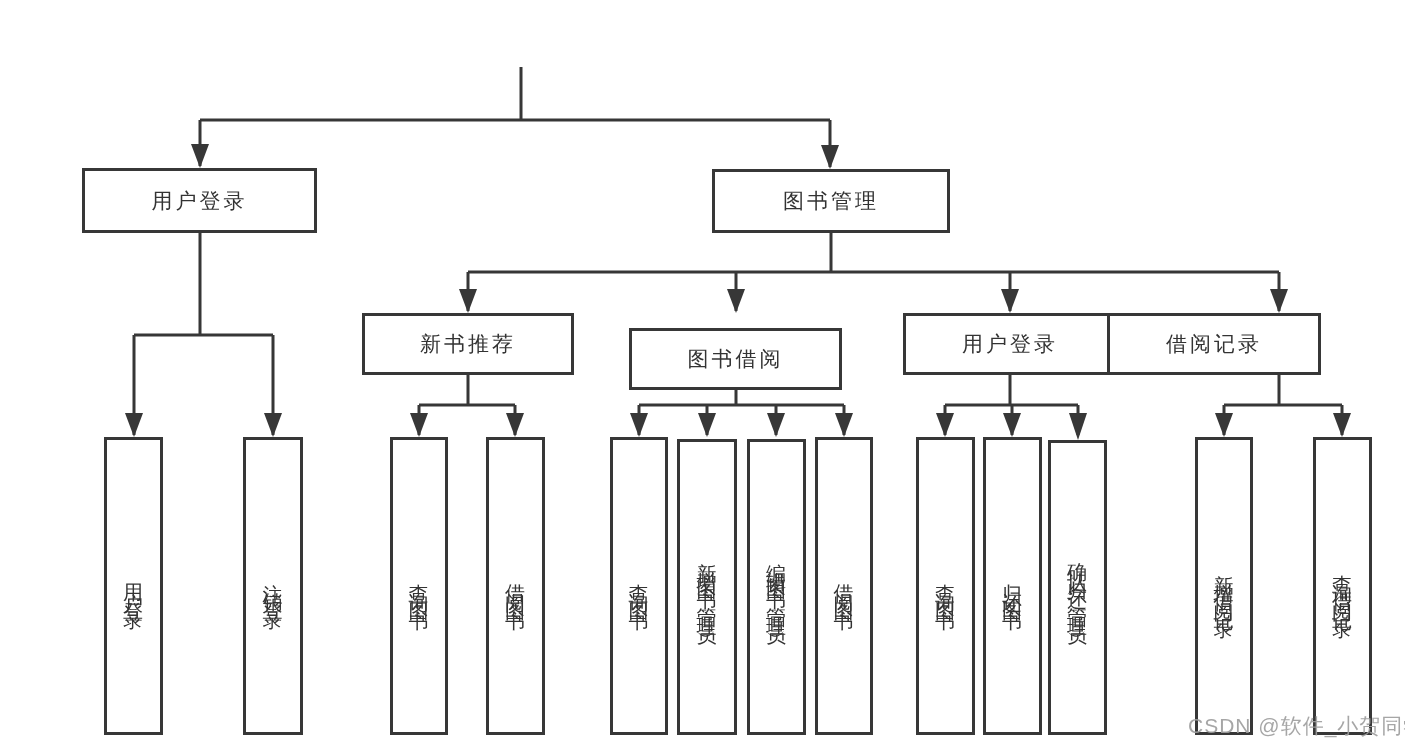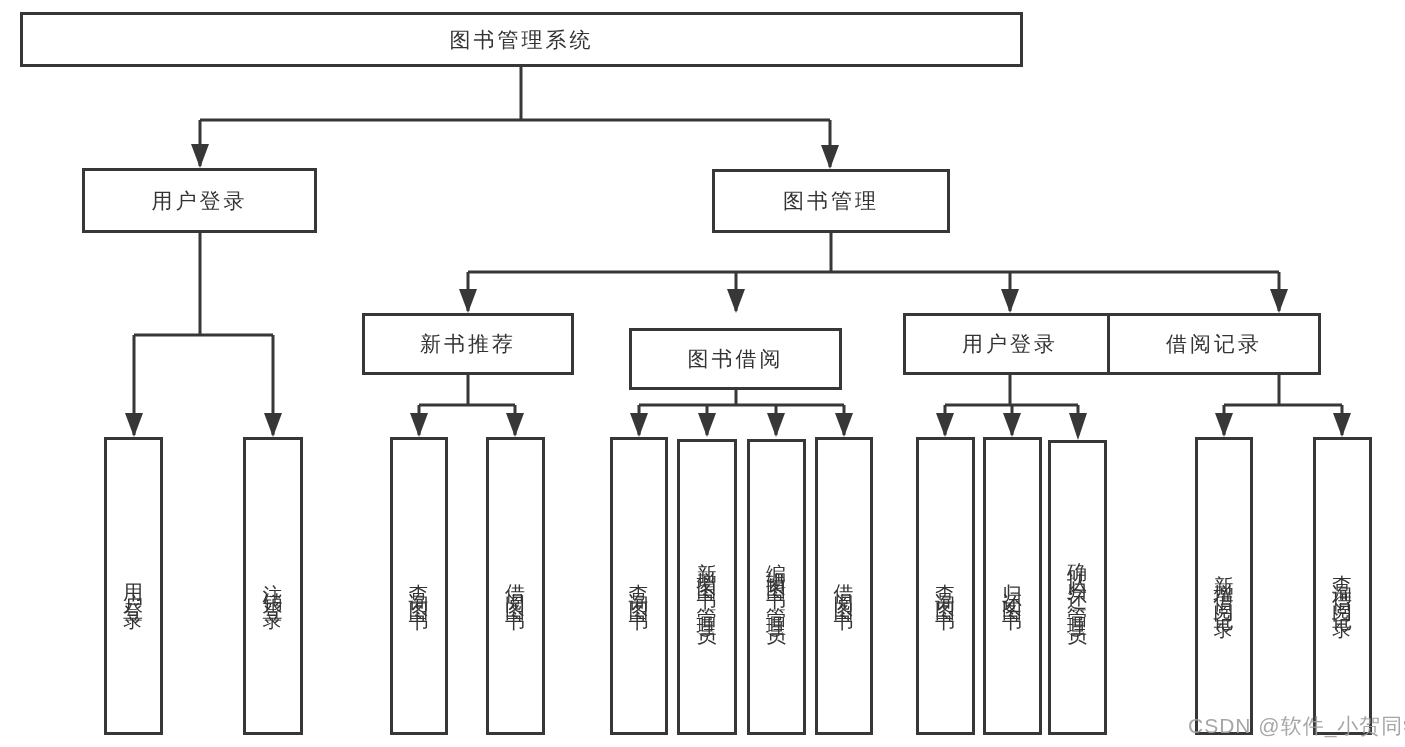--- a/index.html
+++ b/index.html
@@ -114,23 +114,20 @@
       <polygon points="767,413 785,413 776,437"></polygon>
       <polygon points="835,413 853,413 844,437"></polygon>
       <polygon points="936,413 954,413 945,437"></polygon>
       <polygon points="1003,413 1021,413 1012,437"></polygon>
       <polygon points="1069,413 1087,413 1078,440"></polygon>
       <polygon points="1215,413 1233,413 1224,437"></polygon>
       <polygon points="1333,413 1351,413 1342,437"></polygon>
     </g>
   </svg>
 
-  <div class="hbox" style="left:20px;top:12px;width:1003px;height:55px">
-    <span>图书管理系统</span>
-  </div>
 
   <div class="hbox" style="left:82px;top:168px;width:235px;height:65px">
     <span>用户登录</span>
   </div>
   <div class="hbox" style="left:712px;top:169px;width:238px;height:64px">
     <span>图书管理</span>
   </div>
 
   <div class="hbox" style="left:362px;top:313px;width:212px;height:62px">
     <span>新书推荐</span>

